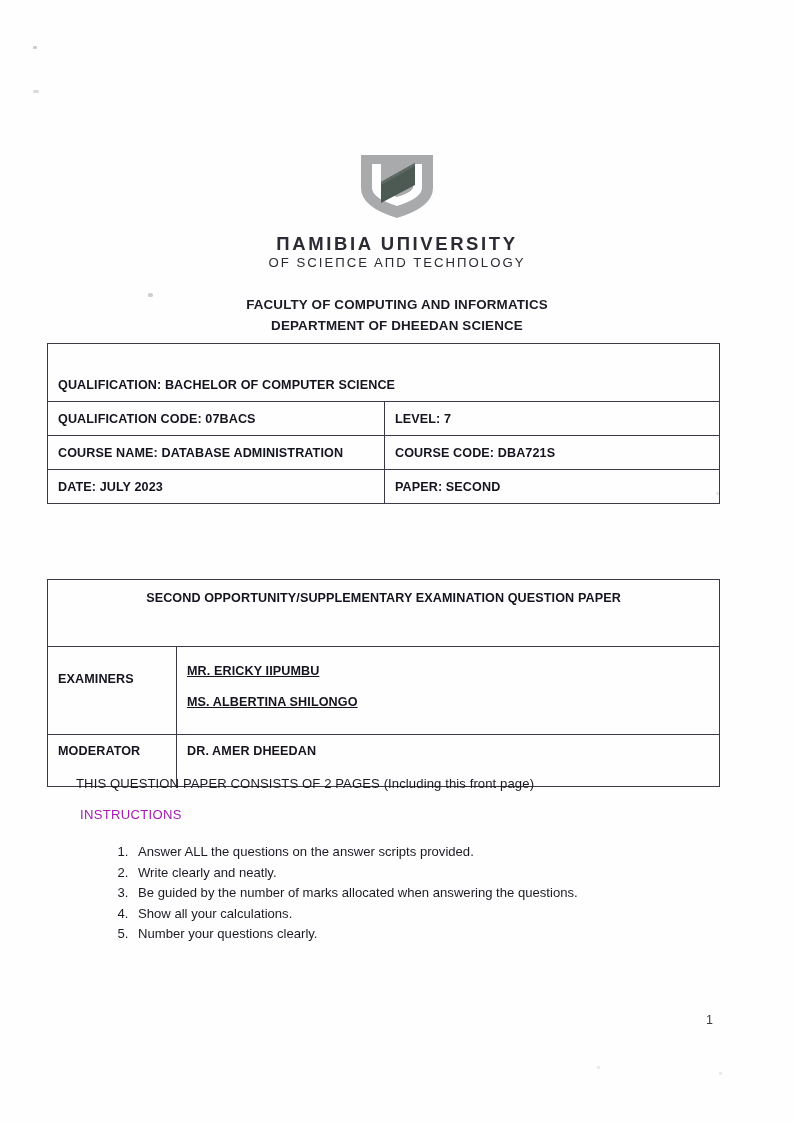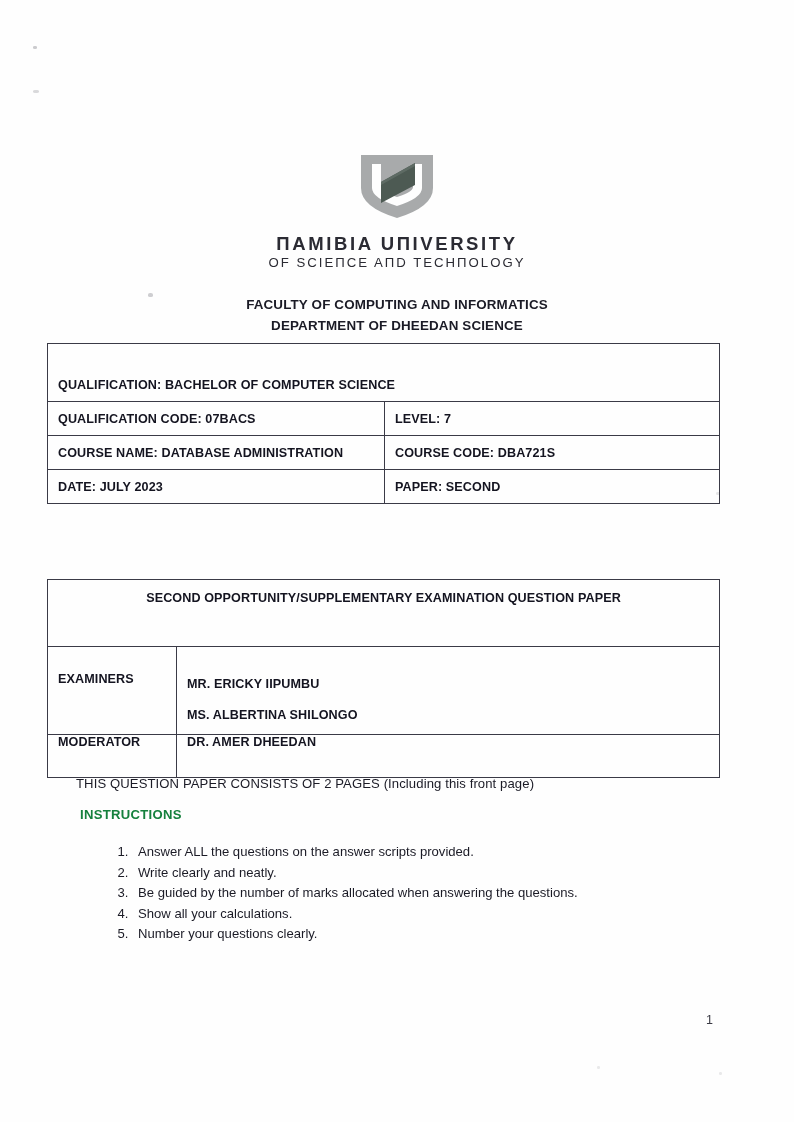--- a/index.html
+++ b/index.html
@@ -124,47 +124,49 @@
     padding-top: 11px;
   }
   #exam-table td.lbl {
     height: 62px;
     vertical-align: top;
     padding-top: 25px;
   }
   #exam-table td.names {
     height: 62px;
     vertical-align: top;
-    padding-top: 22px;
+    padding-top: 9px;
     line-height: 31px;
+    text-decoration: underline;
   }
   #exam-table td.mod-lbl,
   #exam-table td.mod-name {
     height: 42px;
     vertical-align: top;
+    padding-top: 9px;
   }
 
   
   .consists {
     position: absolute;
     left: 76px;
     top: 776px;
     font-size: 13.1px;
     letter-spacing: .1px;
     color: #1b1b26;
     white-space: nowrap;
   }
   .instructions-title {
     position: absolute;
     left: 80px;
     top: 807px;
     font-size: 13.1px;
-    font-weight: bold;
+    font-weight: normal;
     letter-spacing: .3px;
-    color: #15803d;
+    color: #a21caf;
   }
   .instr-list {
     position: absolute;
     left: 86px;
     top: 836px;
     margin: 6px;
     padding-left: 40px;
     font-size: 13.1px;
     line-height: 20.6px;
     color: #1b1b26;

